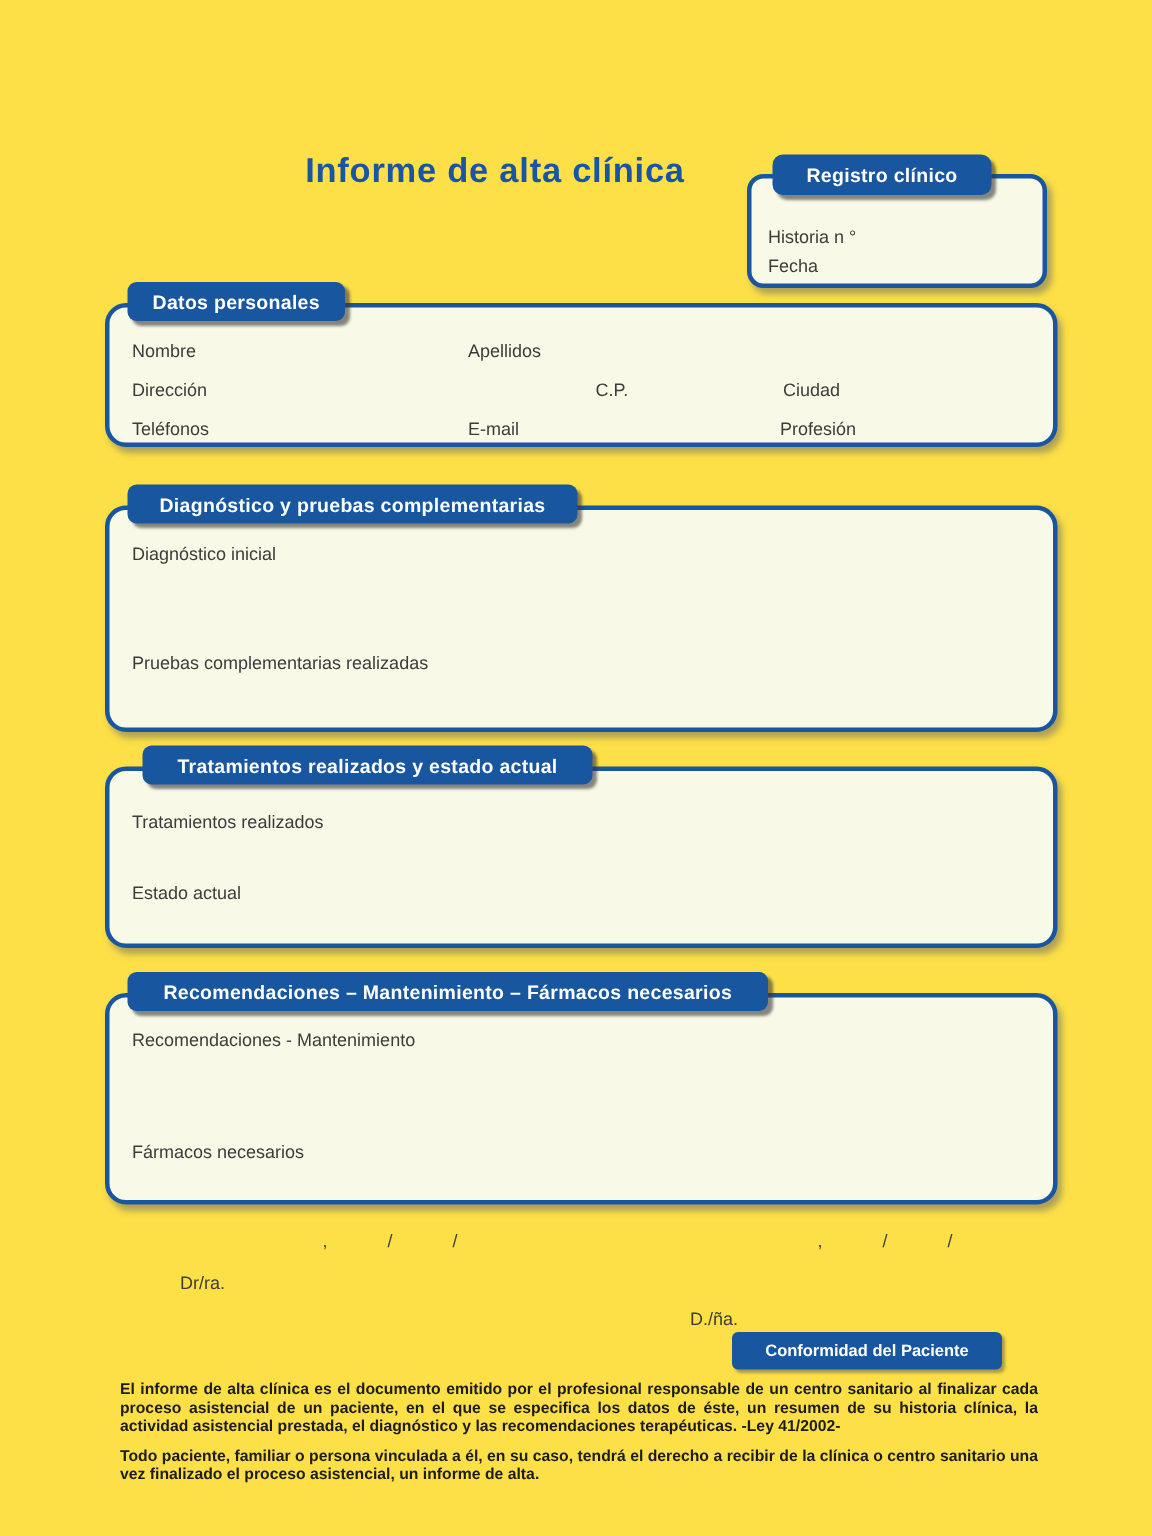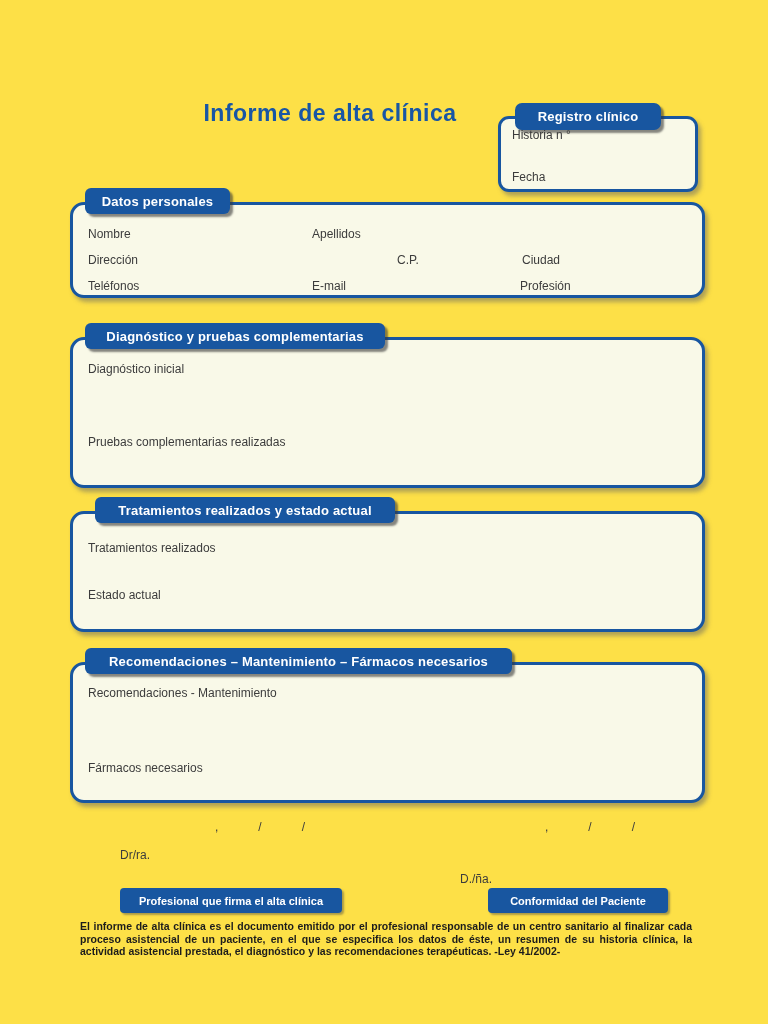--- a/index.html
+++ b/index.html
@@ -90,21 +90,21 @@
 <body>
 
 <div class="page">
 
   <div class="doc-title">
     <div>Informe de alta clínica</div>
   </div>
 
   <div class="tab tab-registro">Registro clínico</div>
   <div class="panel panel-registro"></div>
-  <div class="field-label" style="left:512px; top:128px;text-align:right;">Historia n °</div>
+  <div class="field-label" style="left:512px; top:151px;text-align:right;">Historia n °</div>
   <div class="field-label" style="left:512px; top:170px;">Fecha</div>
 
   <div class="tab tab-datos">Datos personales</div>
   <div class="panel panel-datos"></div>
   <div class="field-label" style="left:88px;  top:227px;">Nombre</div>
   <div class="field-label" style="left:312px; top:227px;">Apellidos</div>
   <div class="field-label" style="left:88px;  top:253px;">Dirección</div>
   <div class="field-label" style="left:397px; top:253px;">C.P.</div>
   <div class="field-label" style="left:522px; top:253px;">Ciudad</div>
   <div class="field-label" style="left:88px;  top:279px;">Teléfonos</div>
@@ -124,20 +124,20 @@
   <div class="tab tab-recomendaciones">Recomendaciones – Mantenimiento – Fármacos necesarios</div>
   <div class="panel panel-recomendaciones"></div>
   <div class="field-label" style="left:88px; top:686px;">Recomendaciones - Mantenimiento</div>
   <div class="field-label" style="left:88px; top:761px;">Fármacos necesarios</div>
 
   <div class="date-line date-line-left">,            /            /</div>
   <div class="date-line date-line-right">,            /            /</div>
   <div class="sig-label sig-left">Dr/ra.</div>
   <div class="sig-label sig-right">D./ña.</div>
 
-  <div class="pill-button pill-left">Profesional que firma el alta clínica</div>
   <div class="pill-button pill-right">Conformidad del Paciente</div>
 
   <div class="footer">
     <p>El informe de alta clínica es el documento emitido por el profesional responsable de un centro sanitario al finalizar cada proceso asistencial de un paciente, en el que se especifica los datos de éste, un resumen de su historia clínica, la actividad asistencial prestada, el diagnóstico y las recomendaciones terapéuticas. -Ley 41/2002-</p>
+    <p>Todo paciente, familiar o persona vinculada a él, en su caso, tendrá el derecho a recibir de la clínica o centro sanitario una vez finalizado el proceso asistencial, un informe de alta.</p>
   </div>
 
 </div>
 
 </body></html>

